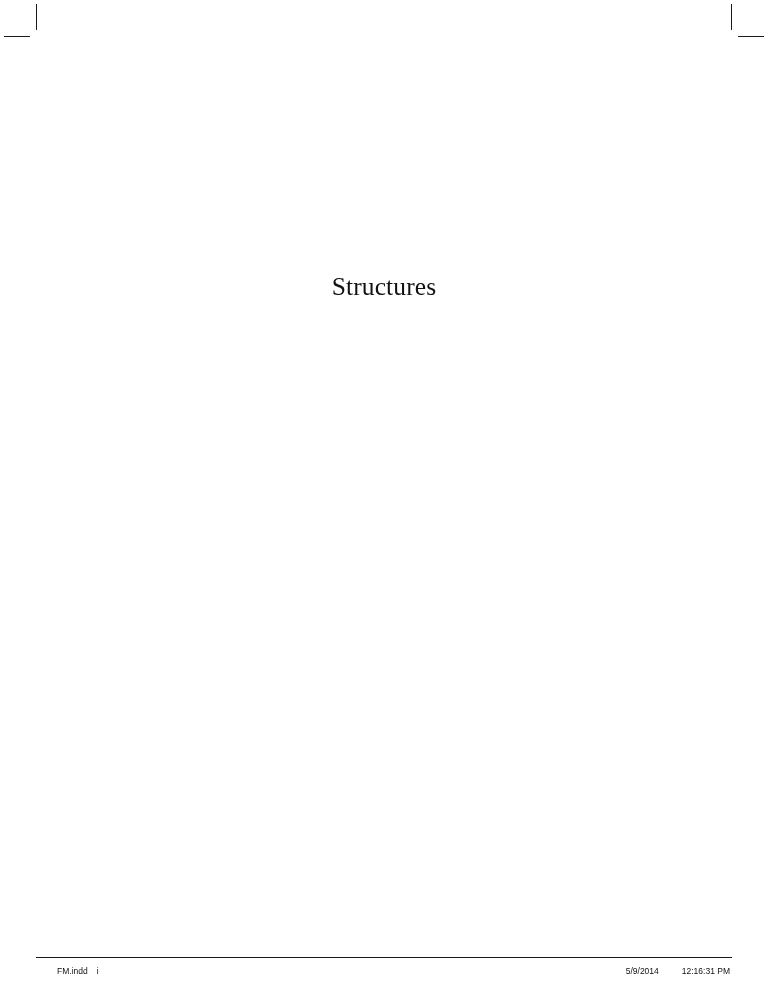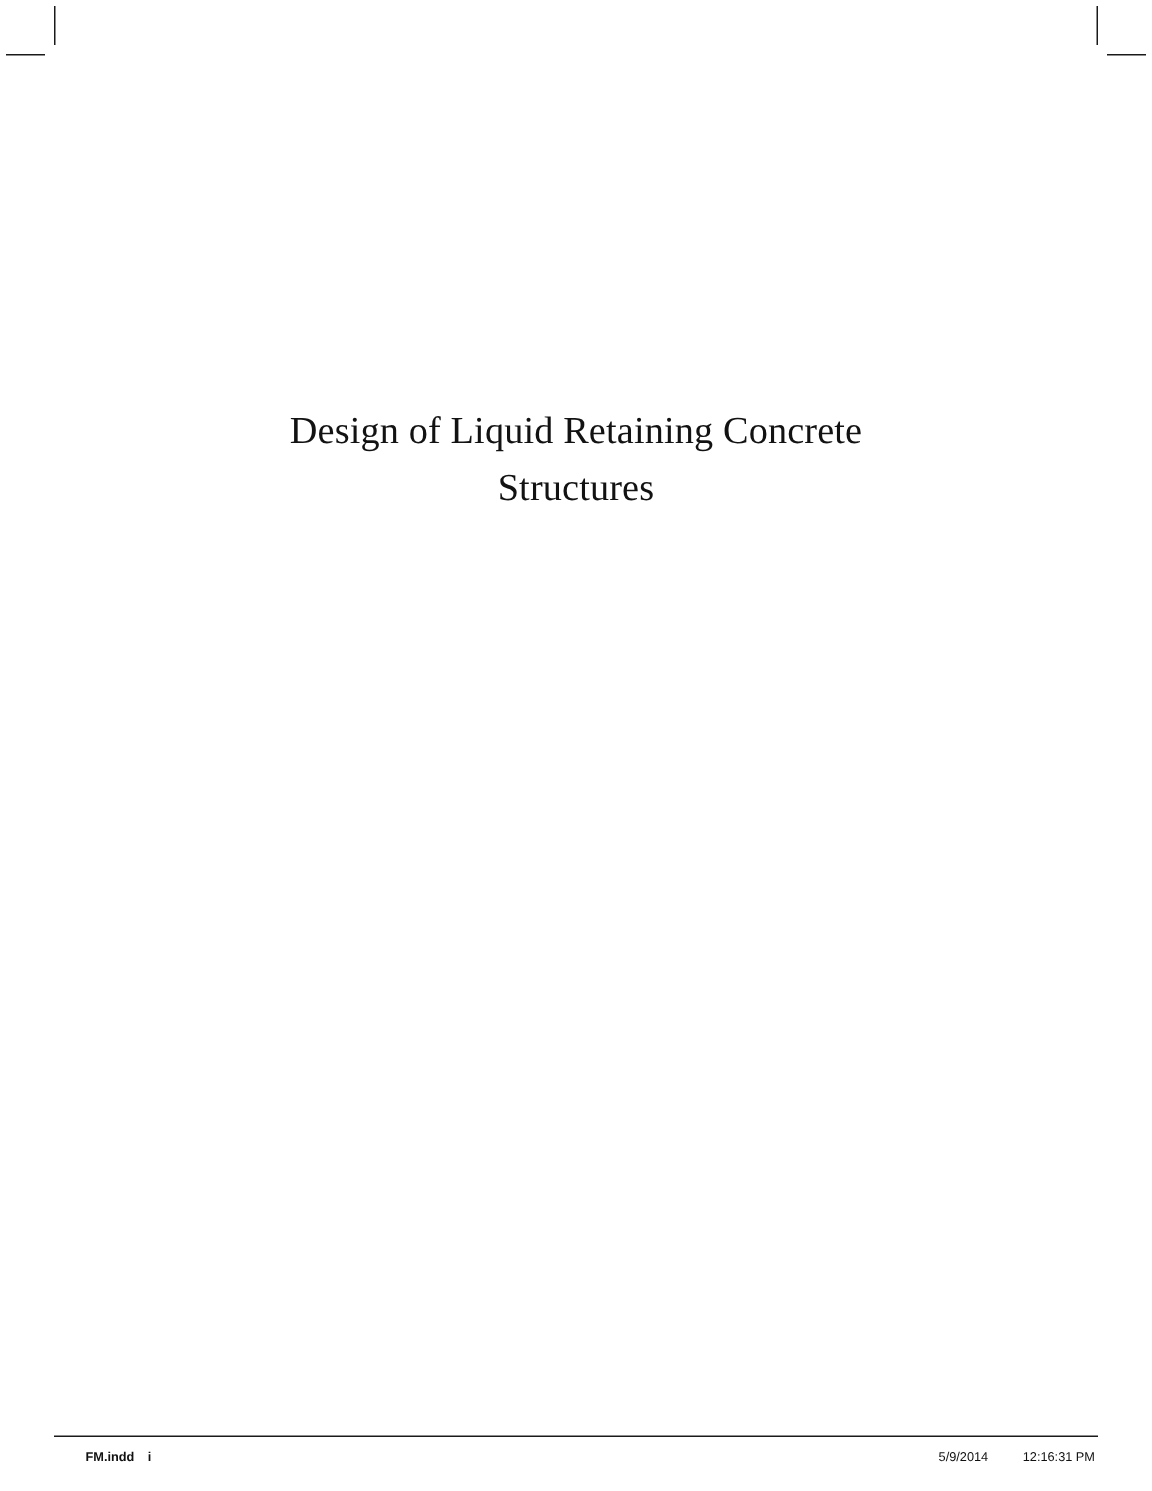--- a/index.html
+++ b/index.html
@@ -73,42 +73,40 @@
     display: flex;
     align-items: flex-start;
     justify-content: space-between;
   }
   .footer-left {
     display: flex;
     align-items: flex-end;
     gap: 9px;
     padding-left: 21px;
     padding-top: 4px;
-    font-weight: bold;
   }
   .footer-right {
     display: flex;
     align-items: baseline;
     gap: 23px;
     padding-right: 2px;
     padding-top: 4px;
   }
 </style>
 </head>
 <body>
 
 <div class="page">
 
   <div class="crop crop-tl-v"></div>
   <div class="crop crop-tl-h"></div>
   <div class="crop crop-tr-v"></div>
   <div class="crop crop-tr-h"></div>
 
   <div class="title-block">
-    <div class="title-line">Design of Liquid Retaining Concrete</div>
     <div class="title-line">Structures</div>
   </div>
 
   <div class="footer-rule"></div>
   <div class="footer">
     <div class="footer-left">
       <span>FM.indd</span>
       <span>i</span>
     </div>
     <div class="footer-right">

